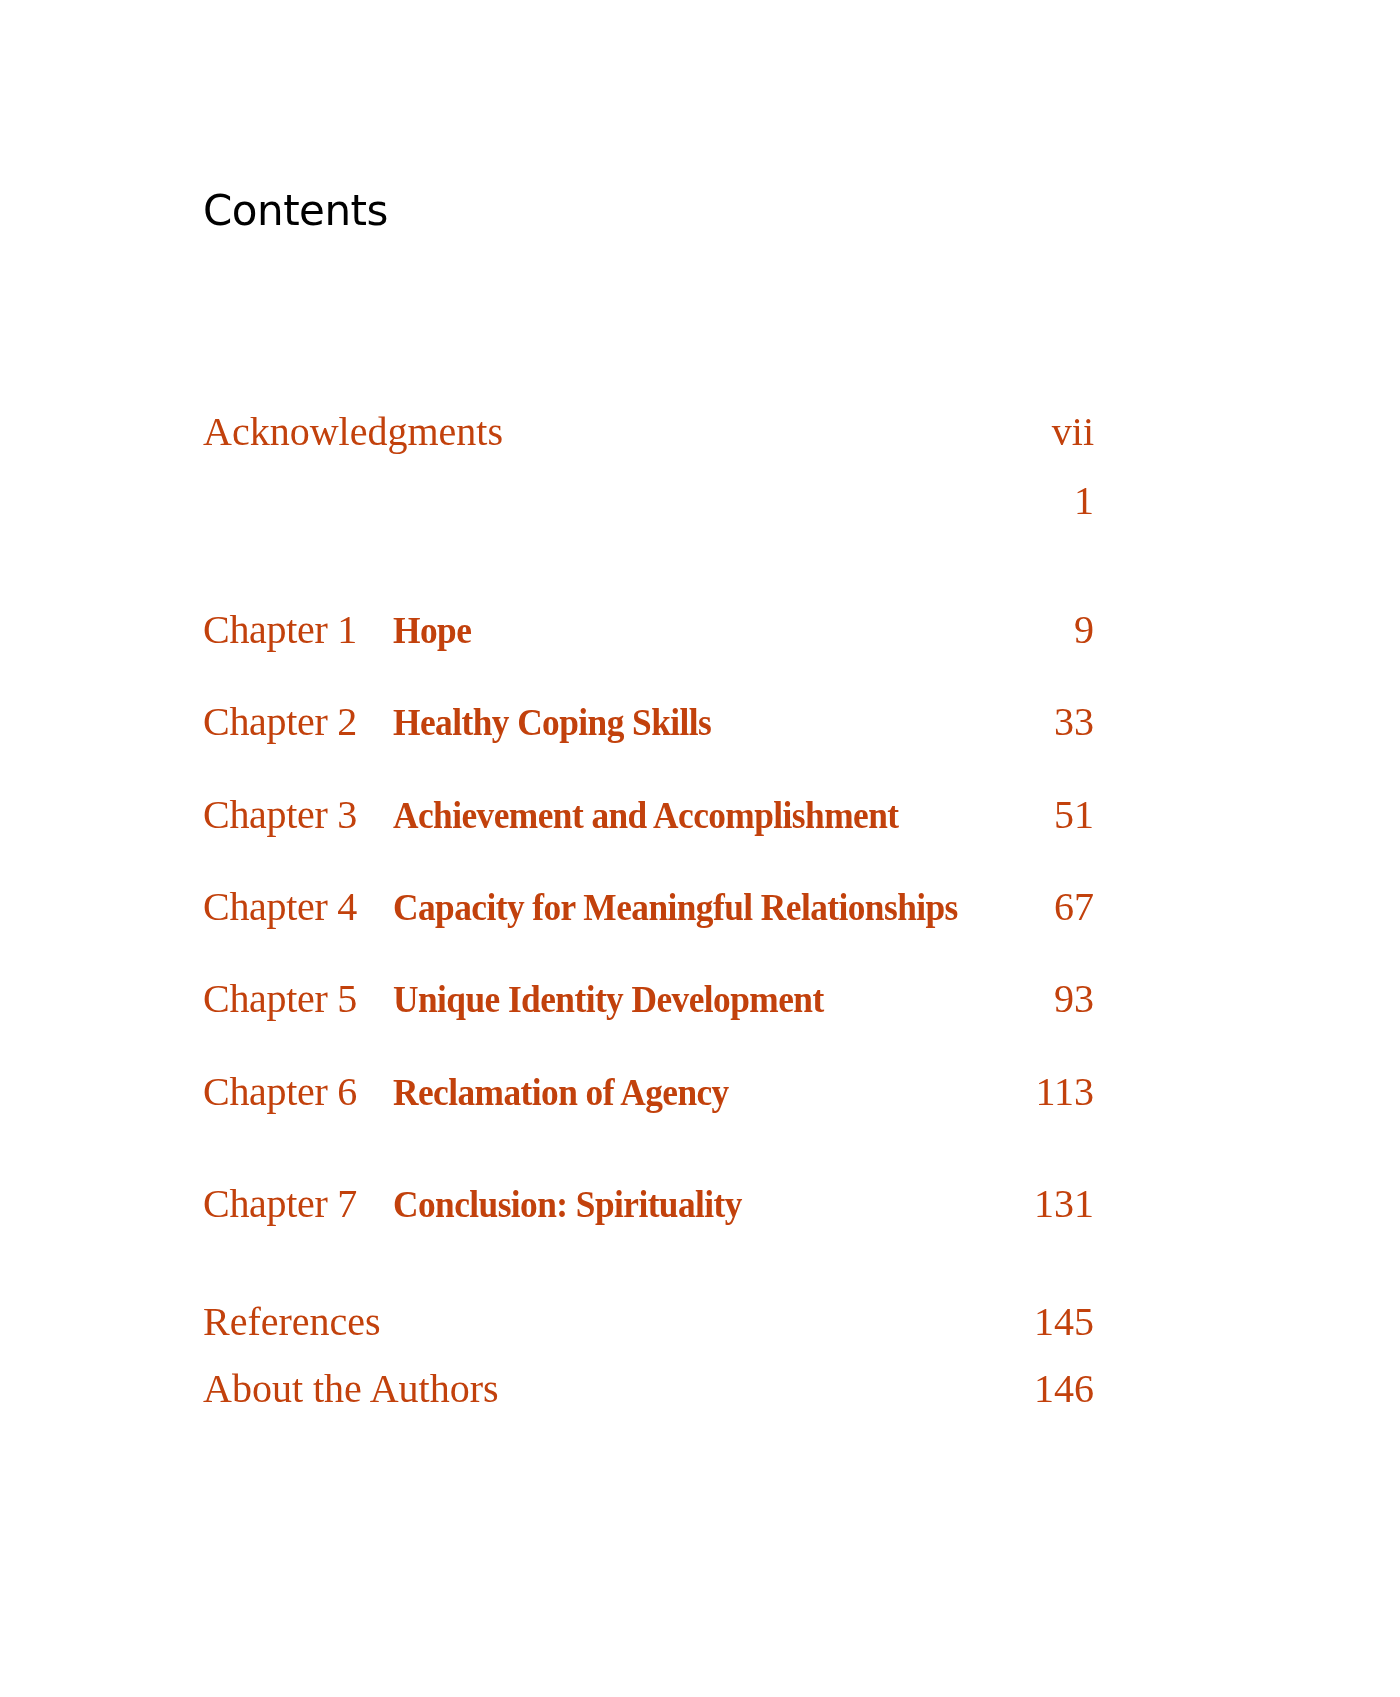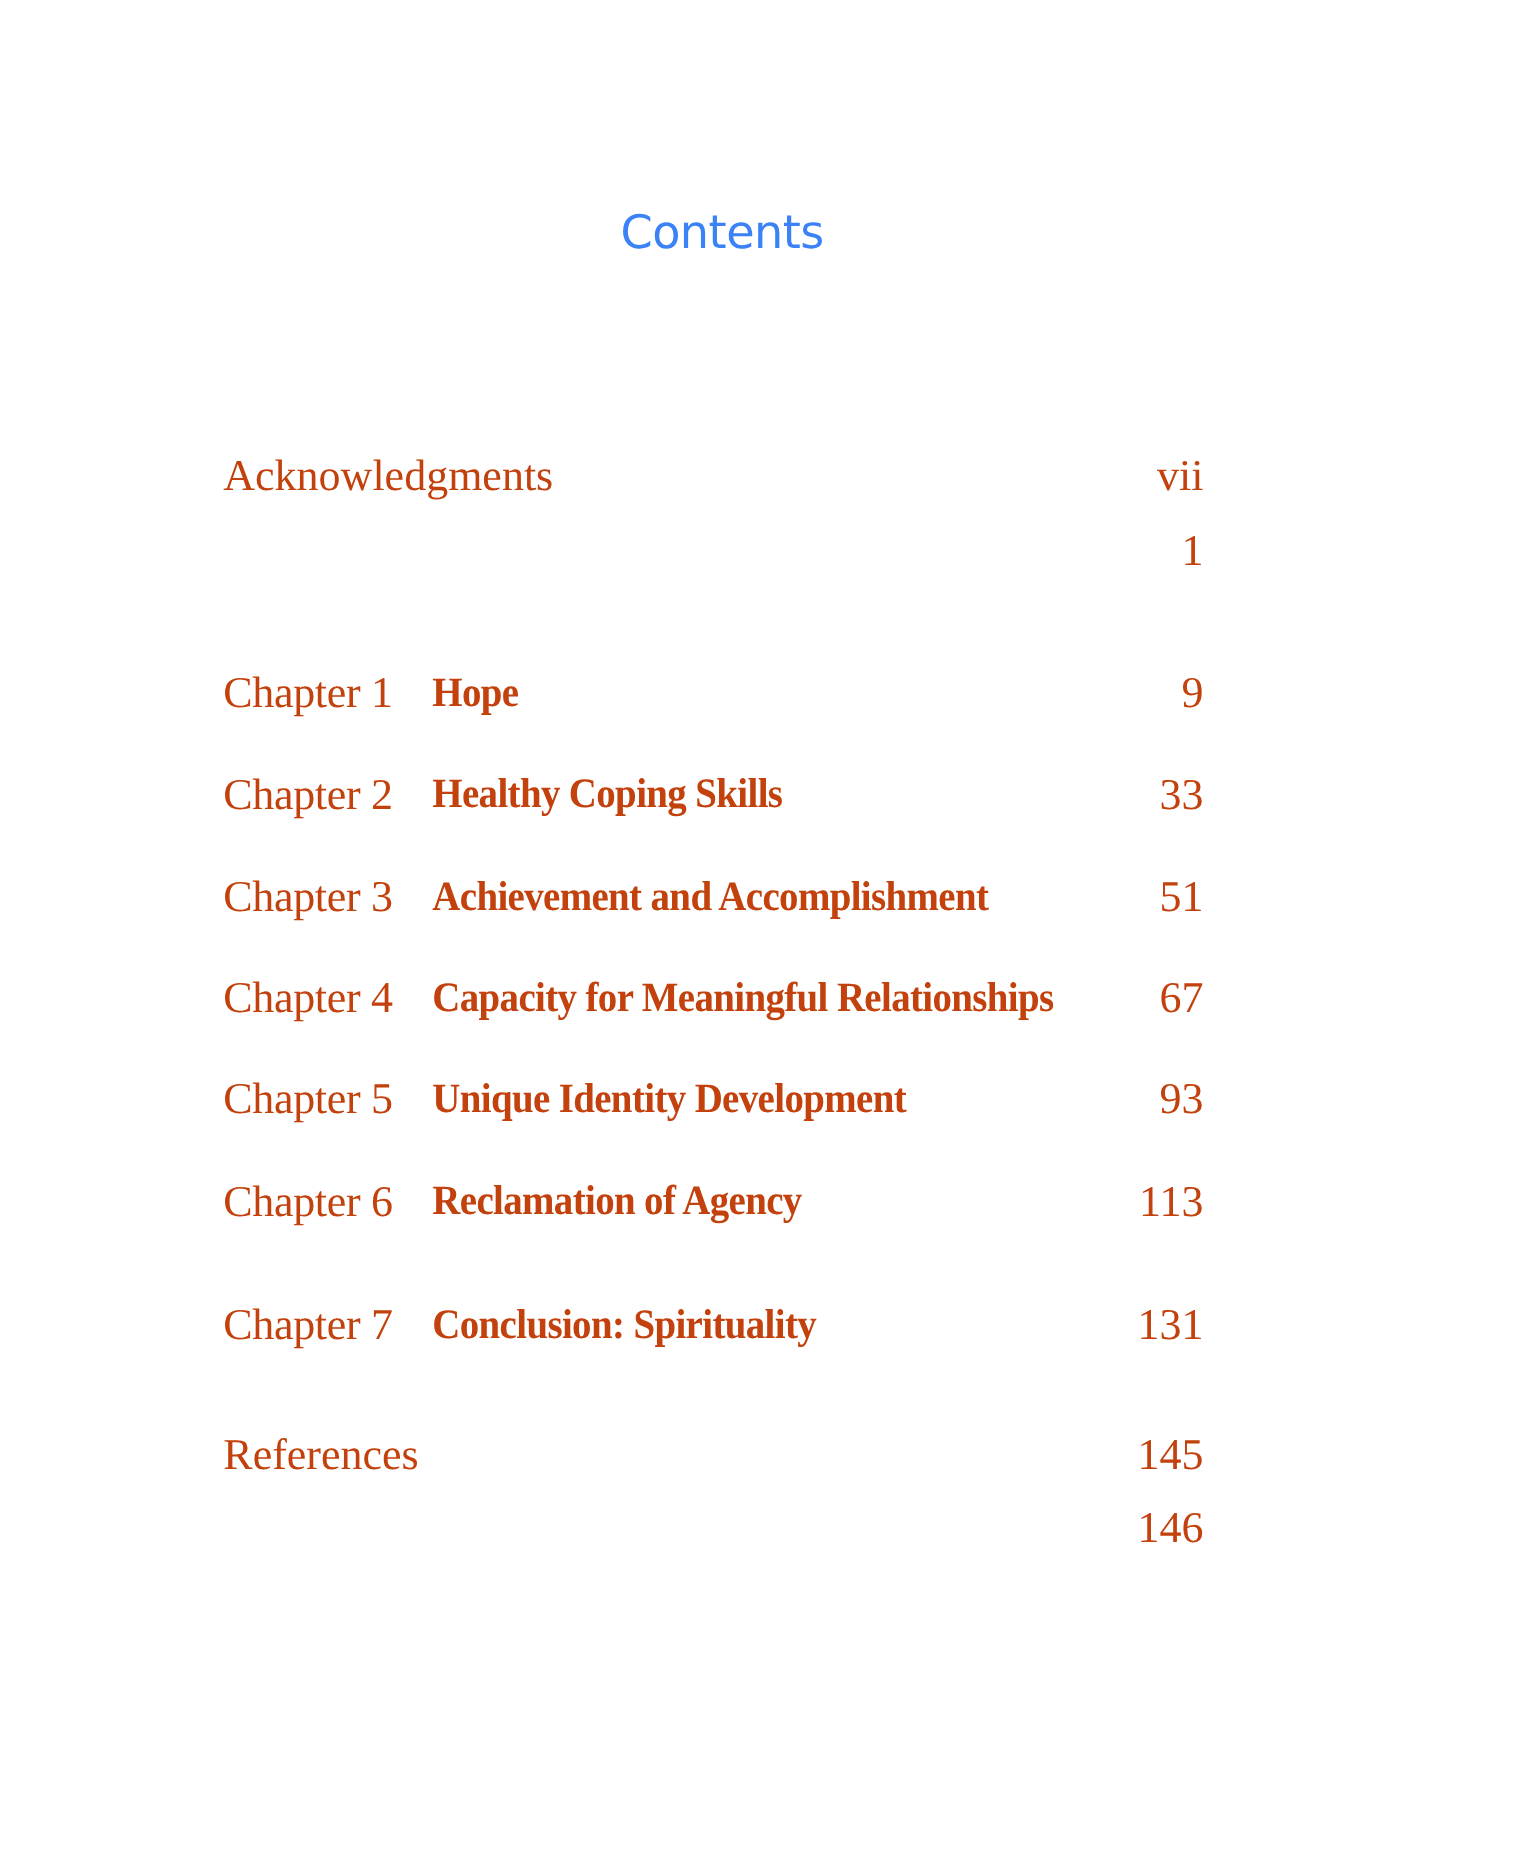--- a/index.html
+++ b/index.html
@@ -11,24 +11,23 @@
       width: 1400px;
       height: 1697px;
       position: relative;
       overflow: hidden;
     }
     .page-title {
       position: absolute;
       left: 203px;
       width: 907px;
       top: 186px;
-      text-align: center;
       font-family: "DejaVu Sans", sans-serif;
       font-size: 42px;
-      color: #3b82f6;
+      color: #000000;
       line-height: 50px;
       letter-spacing: -0.5px;
     }
     .toc-row {
       position: absolute;
       left: 203px;
       width: 907px;
       height: 50px;
       font-family: "Liberation Serif", serif;
       font-size: 40px;
@@ -116,16 +115,17 @@
     <span class="chapter-num">Chapter 7</span>
     <span class="chapter-title">Conclusion: Spirituality</span>
     <span class="page-num">131</span>
   </div>
 
   <div class="toc-row" style="top:1297px;">
     <span class="label">References</span>
     <span class="page-num">145</span>
   </div>
   <div class="toc-row" style="top:1364px;">
+    <span class="label">About the Authors</span>
     <span class="page-num">146</span>
   </div>
 
 </div>
 
 </body></html>

